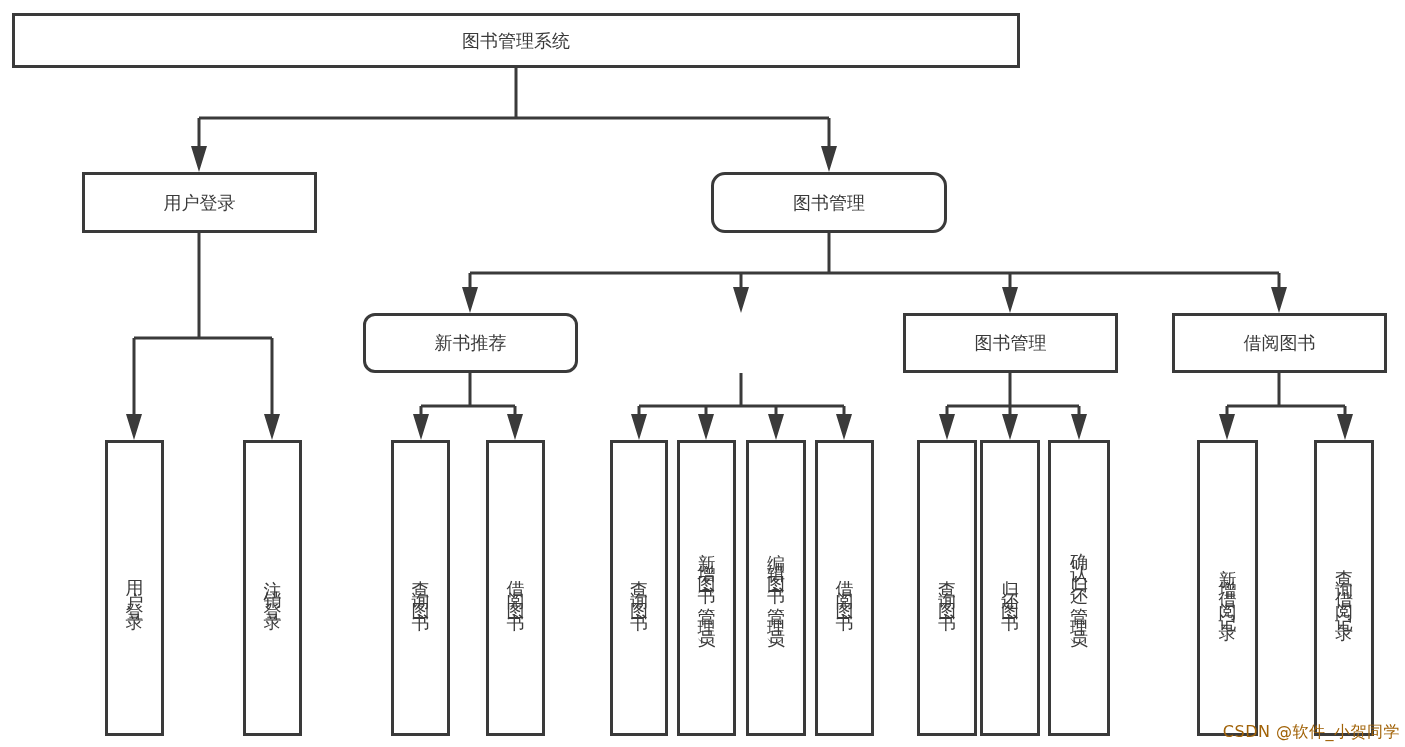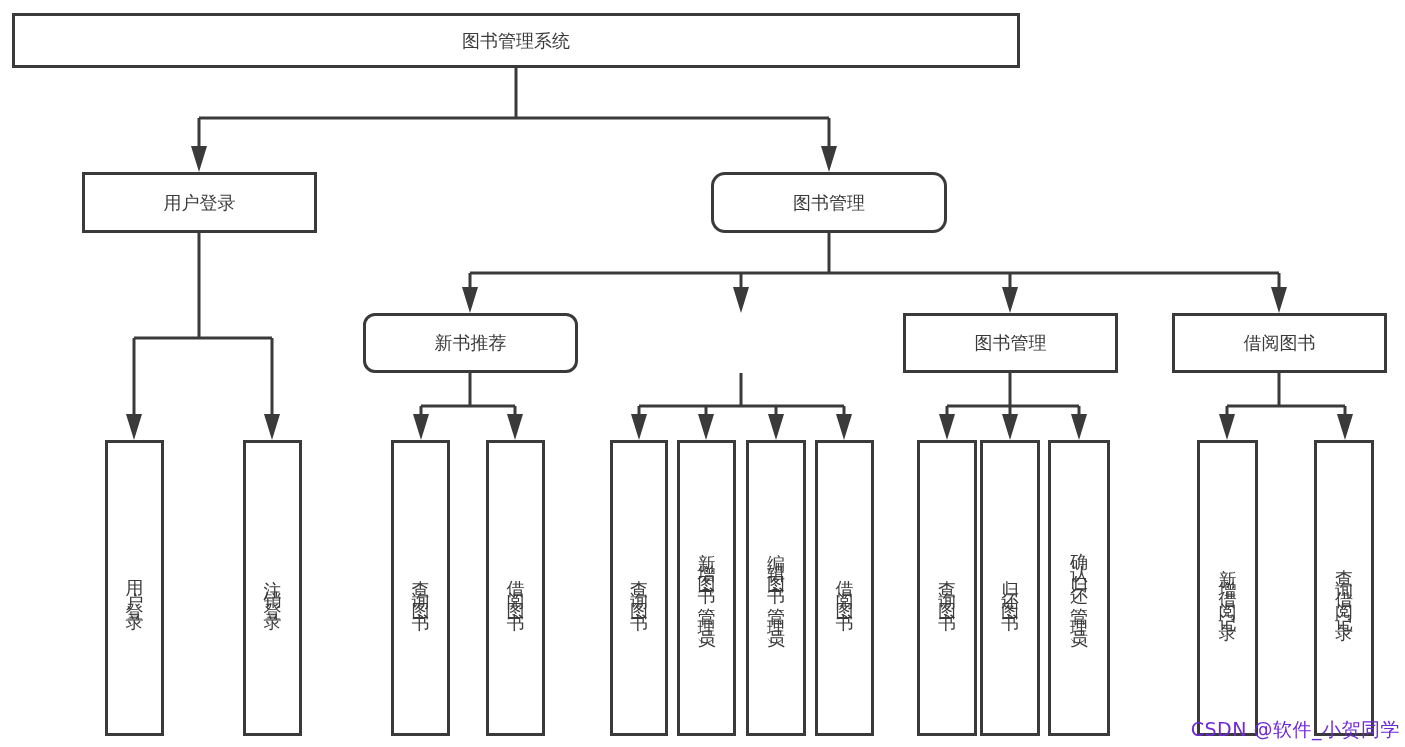--- a/index.html
+++ b/index.html
@@ -34,22 +34,22 @@
     writing-mode: vertical-rl;
     text-orientation: mixed;
     letter-spacing: 11px;
     line-height: 1;
     white-space: nowrap;
   }
   .watermark {
     position: absolute;
     right: 5px;
     bottom: 4px;
-    color: #6d28d9;
-    font-size: 19px;
+    color: #a16207;
+    font-size: 16px;
     letter-spacing: 0.5px;
     z-index: 5;
   }
 </style>
 </head>
 <body>
 
 <div class="canvas">
 
   <svg class="connectors" viewBox="0 0 1405 747" xmlns="http://www.w3.org/2000/svg" aria-hidden="true">

